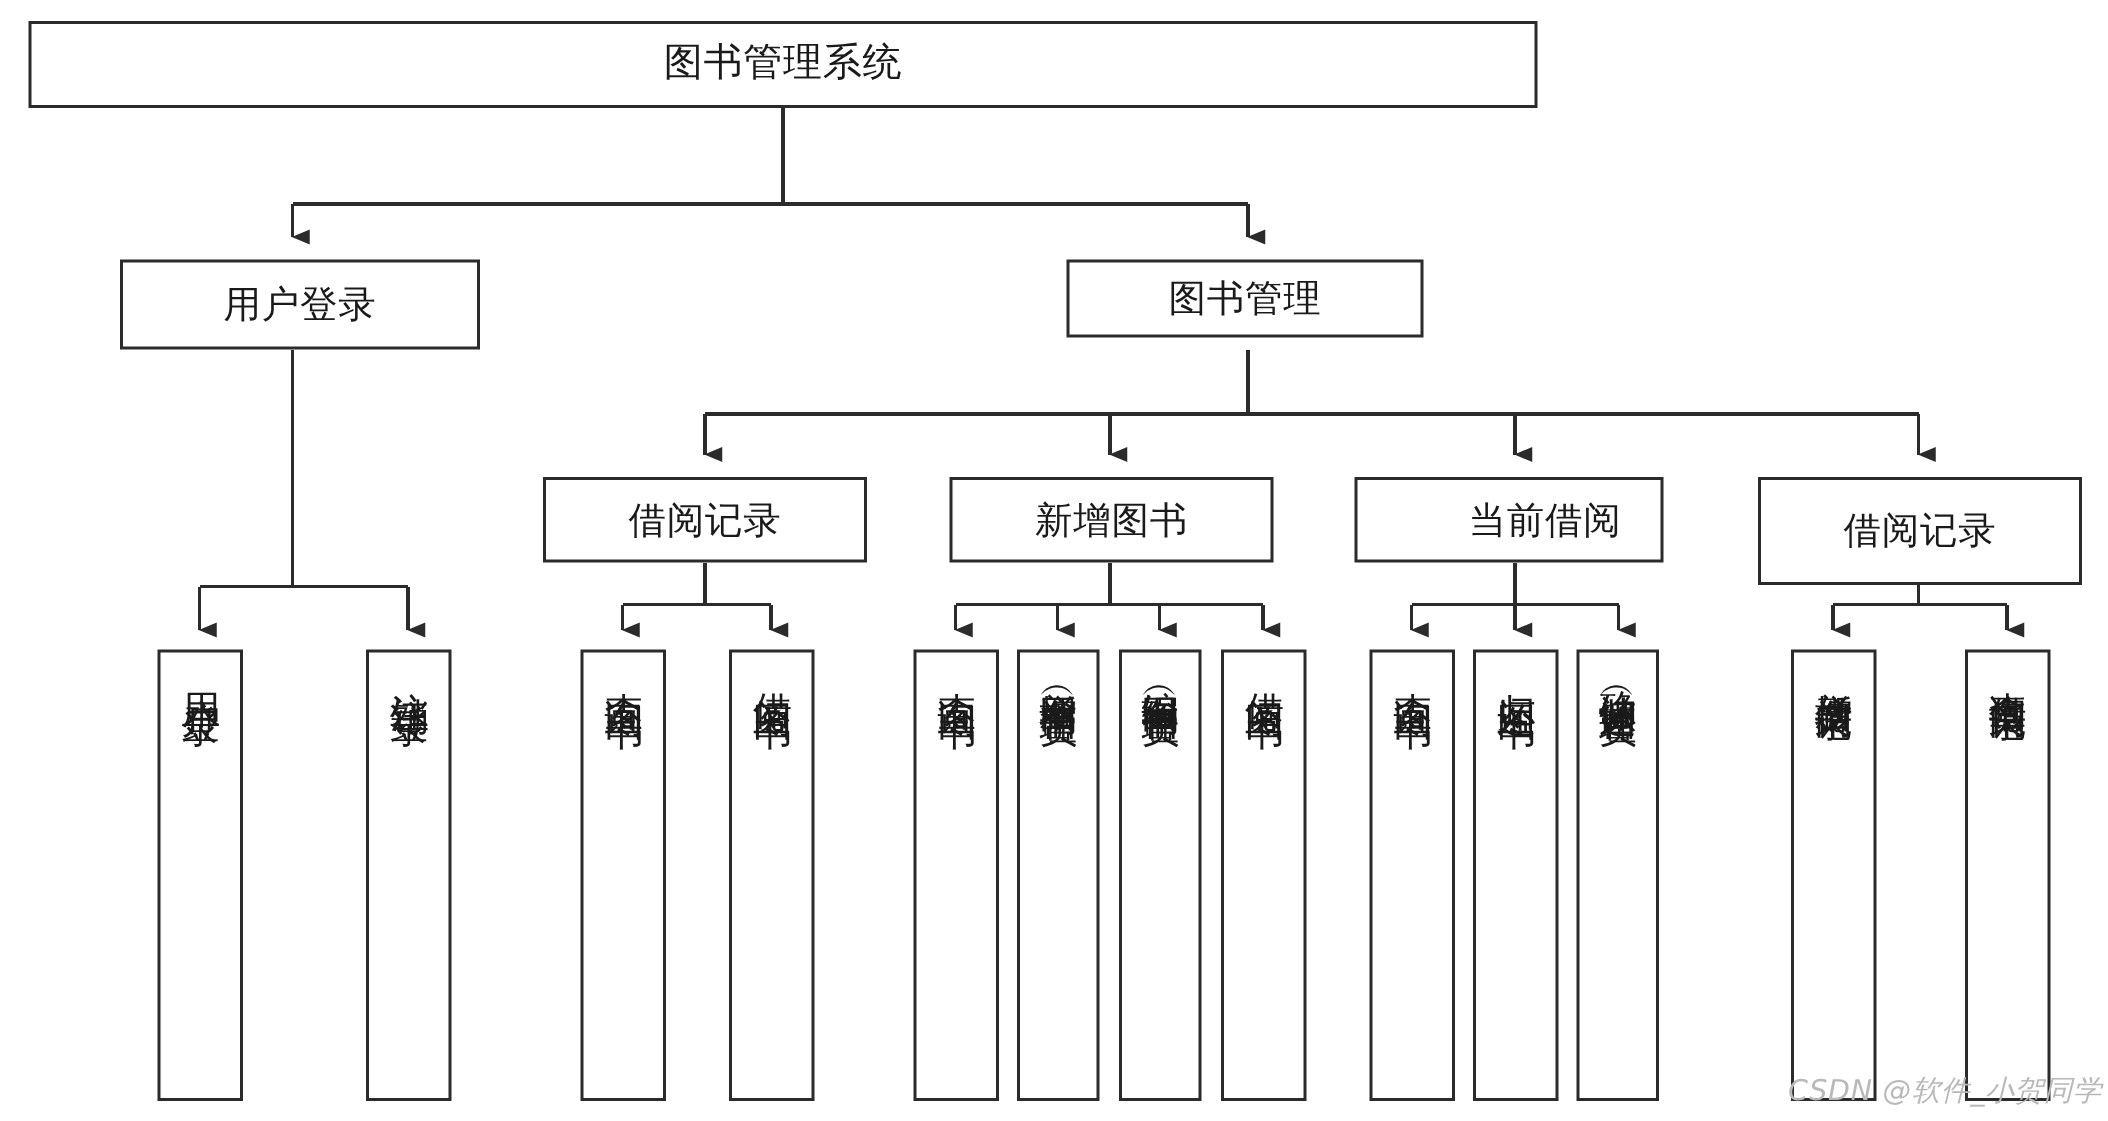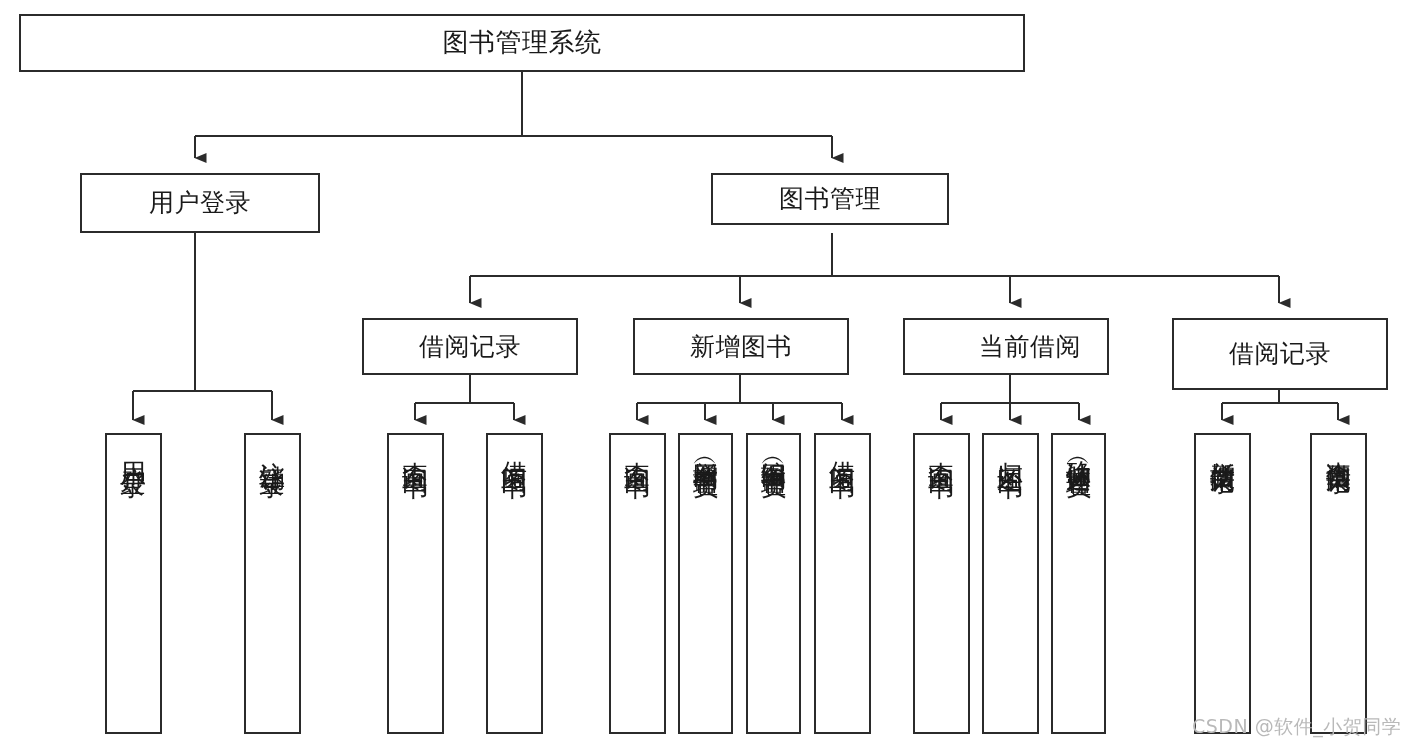--- a/index.html
+++ b/index.html
@@ -66,20 +66,21 @@
     font-size: 25px;
     letter-spacing: 2px;
   }
   .watermark {
     position: absolute;
     font-size: 19px;
     color: #b9b9b9;
     white-space: nowrap;
     letter-spacing: 0.5px;
     user-select: none;
+    font-style: italic;
   }
 </style>
 </head>
 <body>
 
 <div id="canvas">
 
   <svg id="wires" viewBox="0 0 1405 747" width="1405" height="747" xmlns="http://www.w3.org/2000/svg">
     <defs>
       <marker id="ah" markerWidth="11" markerHeight="13" refX="5.5" refY="12" orient="auto" markerUnits="userSpaceOnUse">

